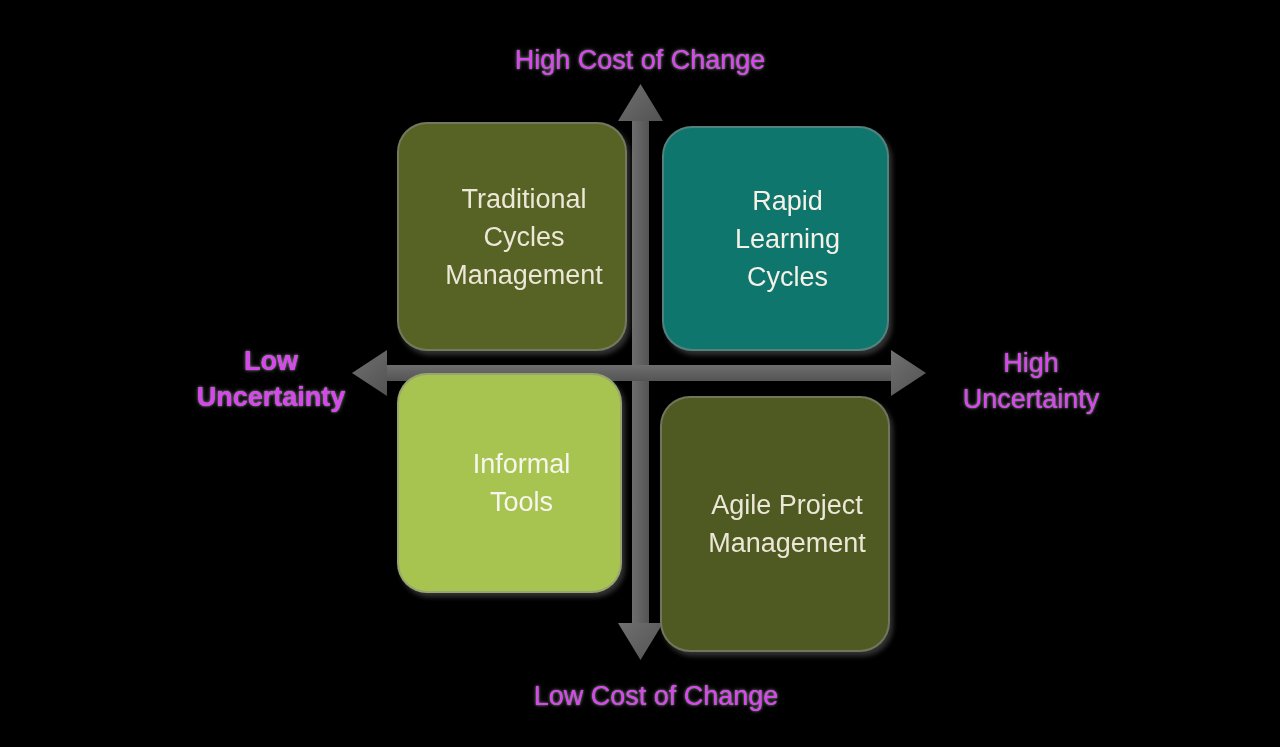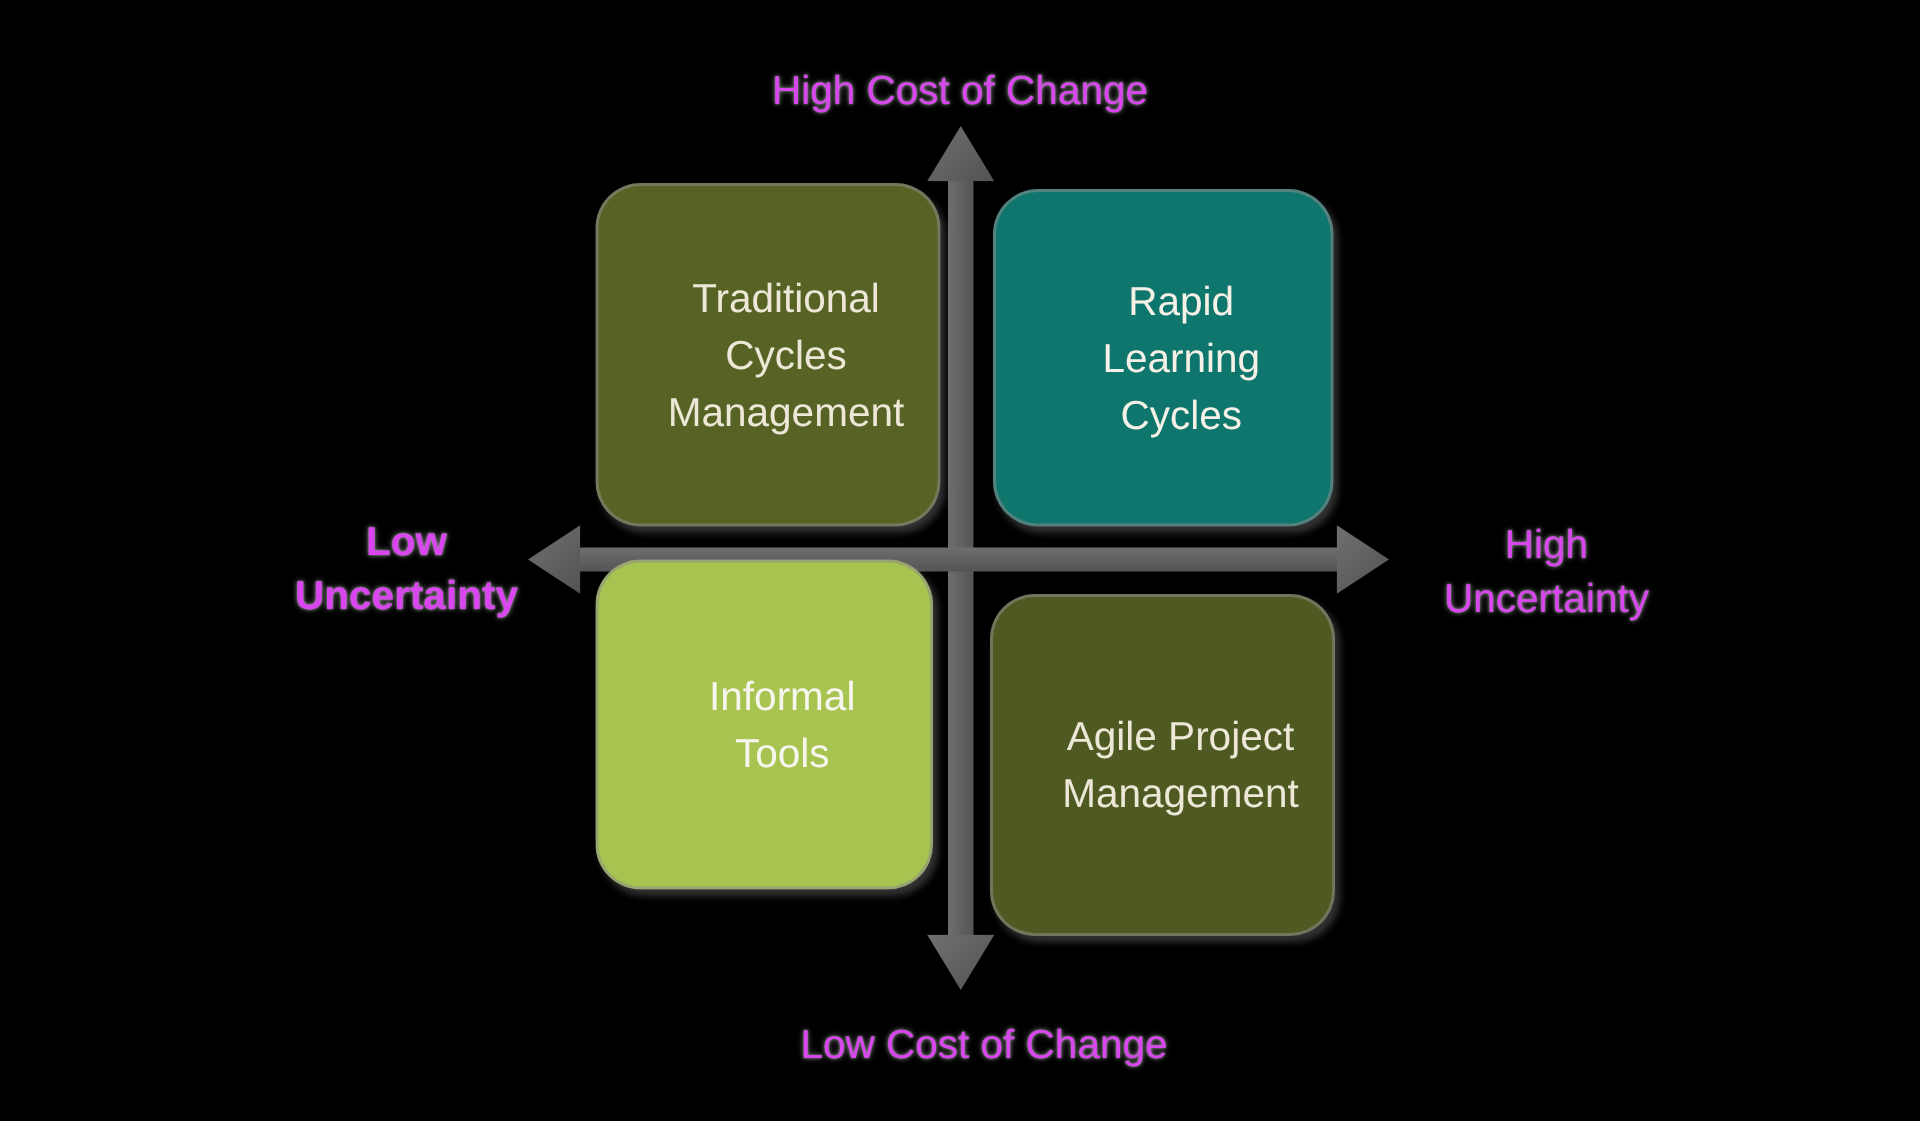--- a/index.html
+++ b/index.html
@@ -65,21 +65,21 @@
     font-size: 27px;
     line-height: 38px;
     background: #555;
     box-sizing: border-box;
     padding-left: 24px;
   }
   .quad .line { display: block; }
   .q-tl { left: 397px; top: 122px; width: 230px; height: 229px; }
   .q-tr { left: 662px; top: 126px; width: 227px; height: 225px; }
   .q-bl { left: 397px; top: 373px; width: 225px; height: 220px; }
-  .q-br { left: 660px; top: 396px; width: 230px; height: 228px; }
+  .q-br { left: 660px; top: 396px; width: 230px; height: 256px; }
 </style>
 </head>
 <body>
 
 <div class="stage">
 
   <div class="vline"></div>
   <div class="hline"></div>
   <div class="arrow arrow-up"></div>
   <div class="arrow arrow-down"></div>

